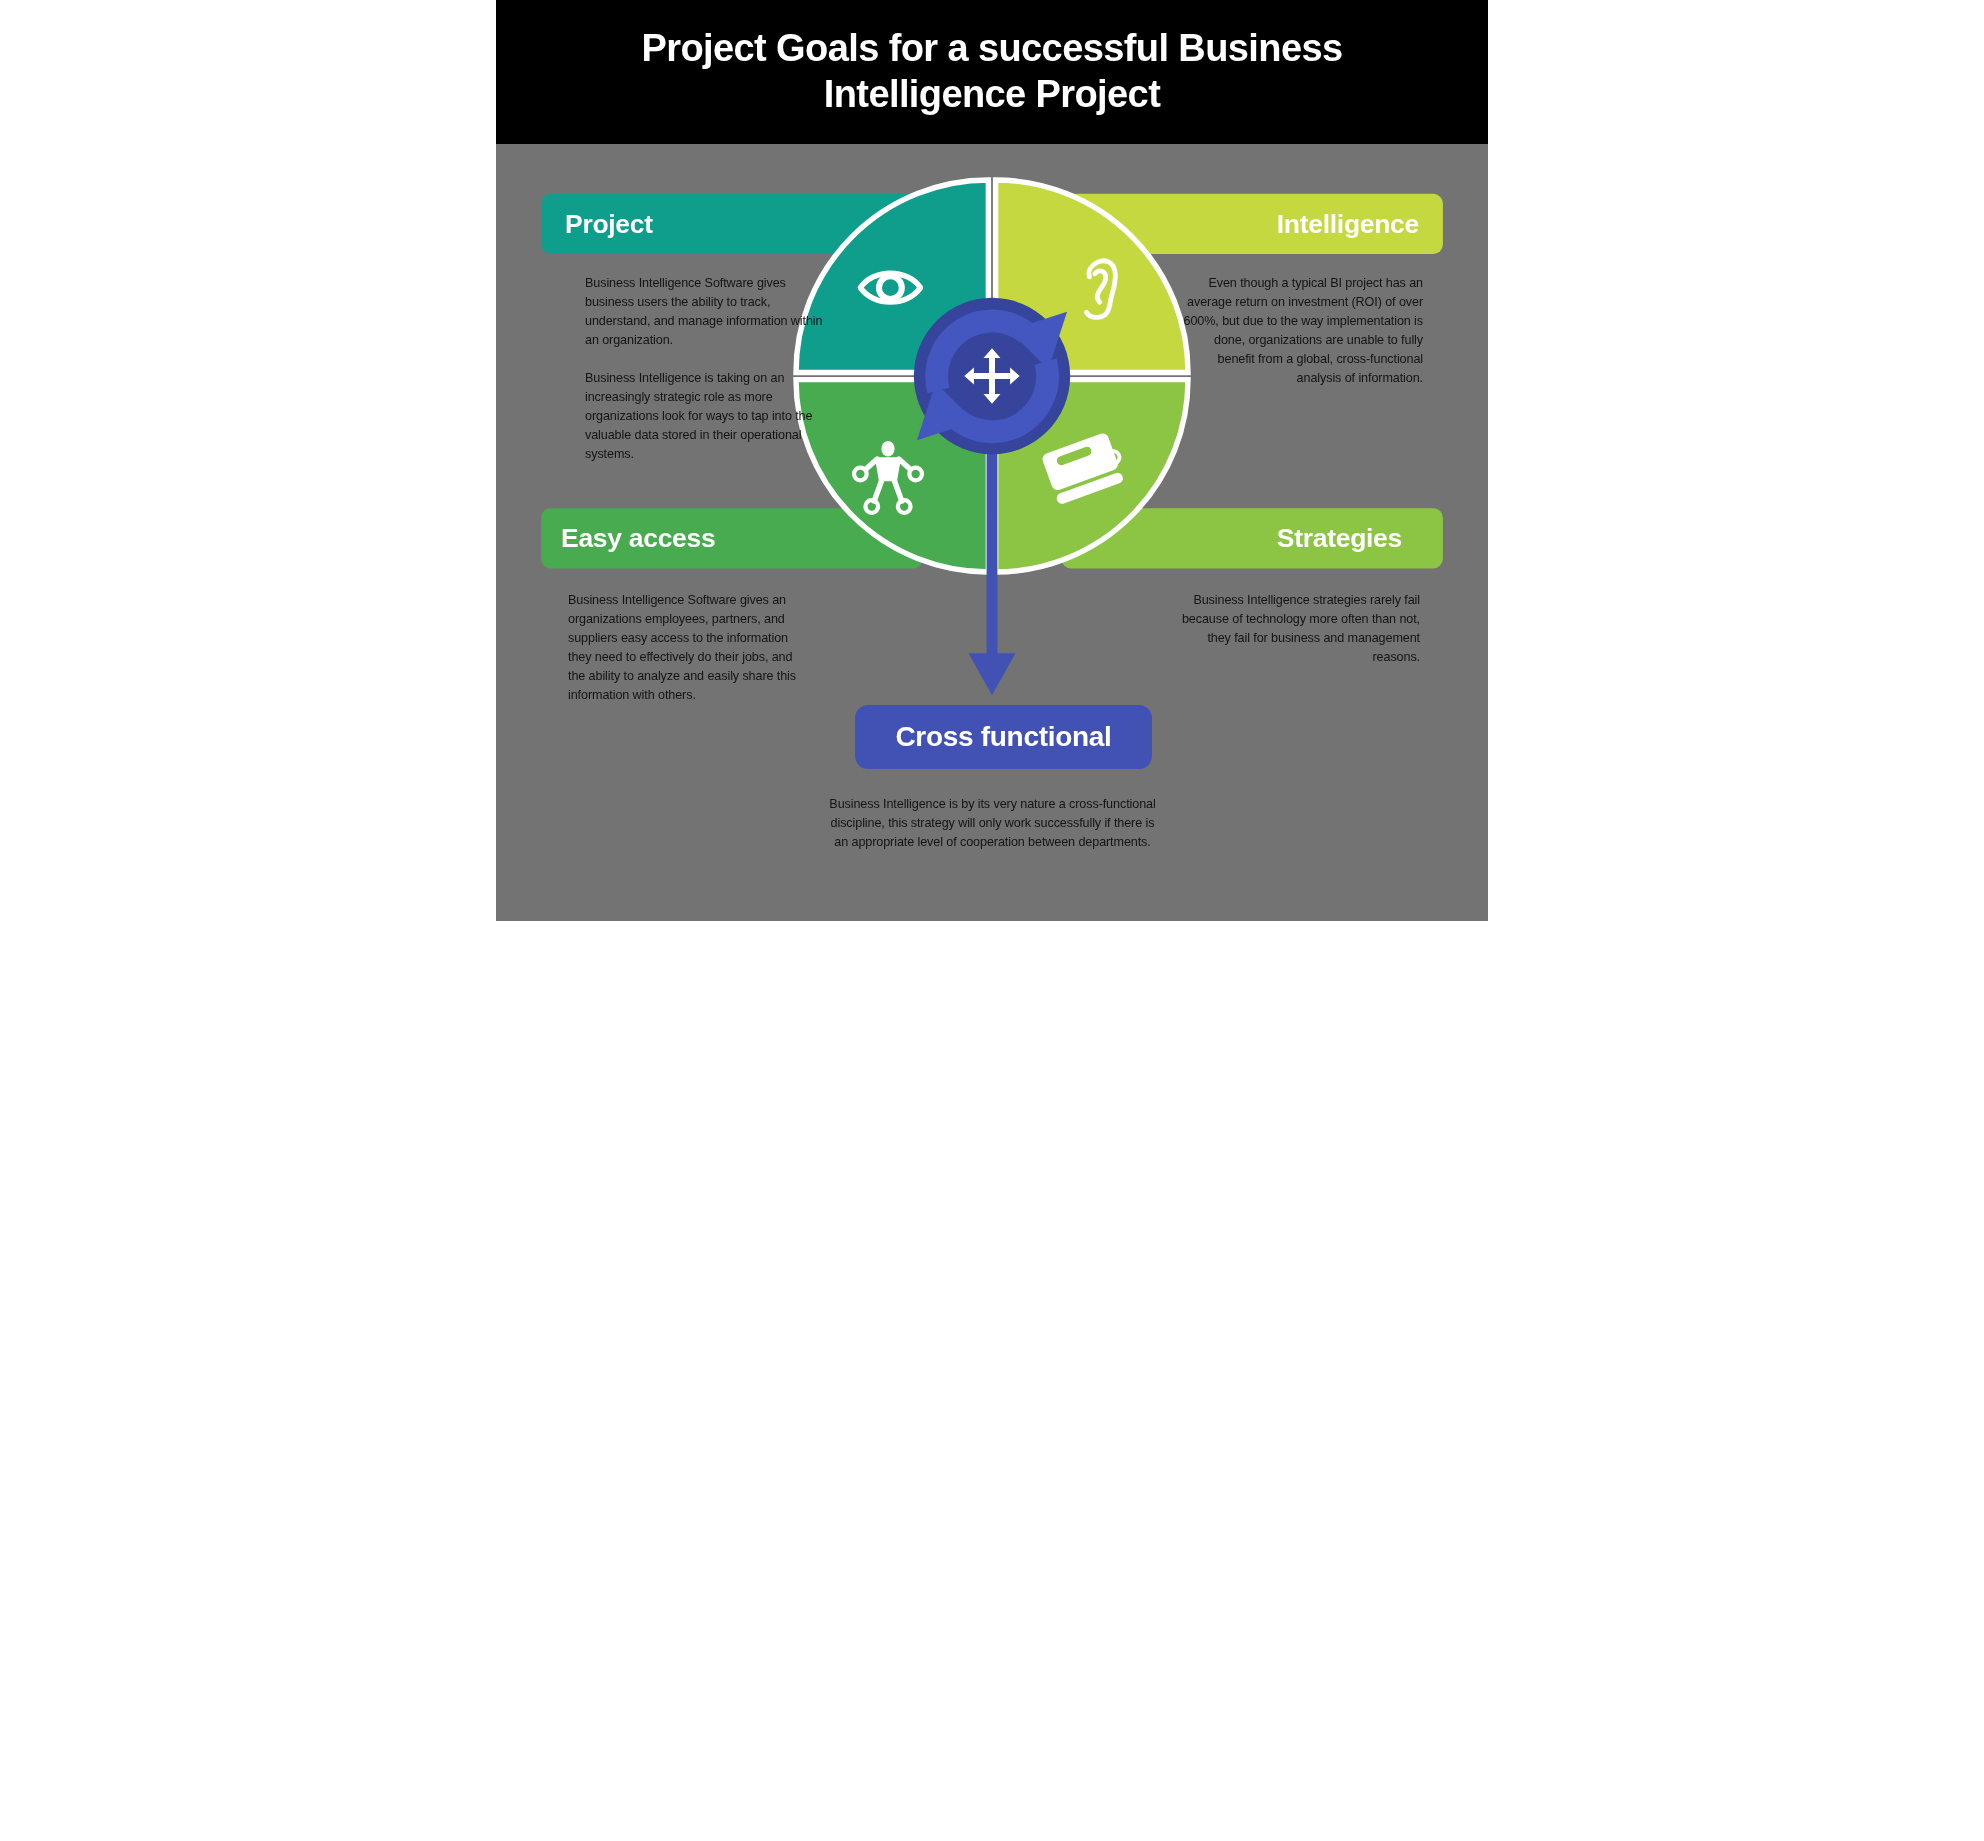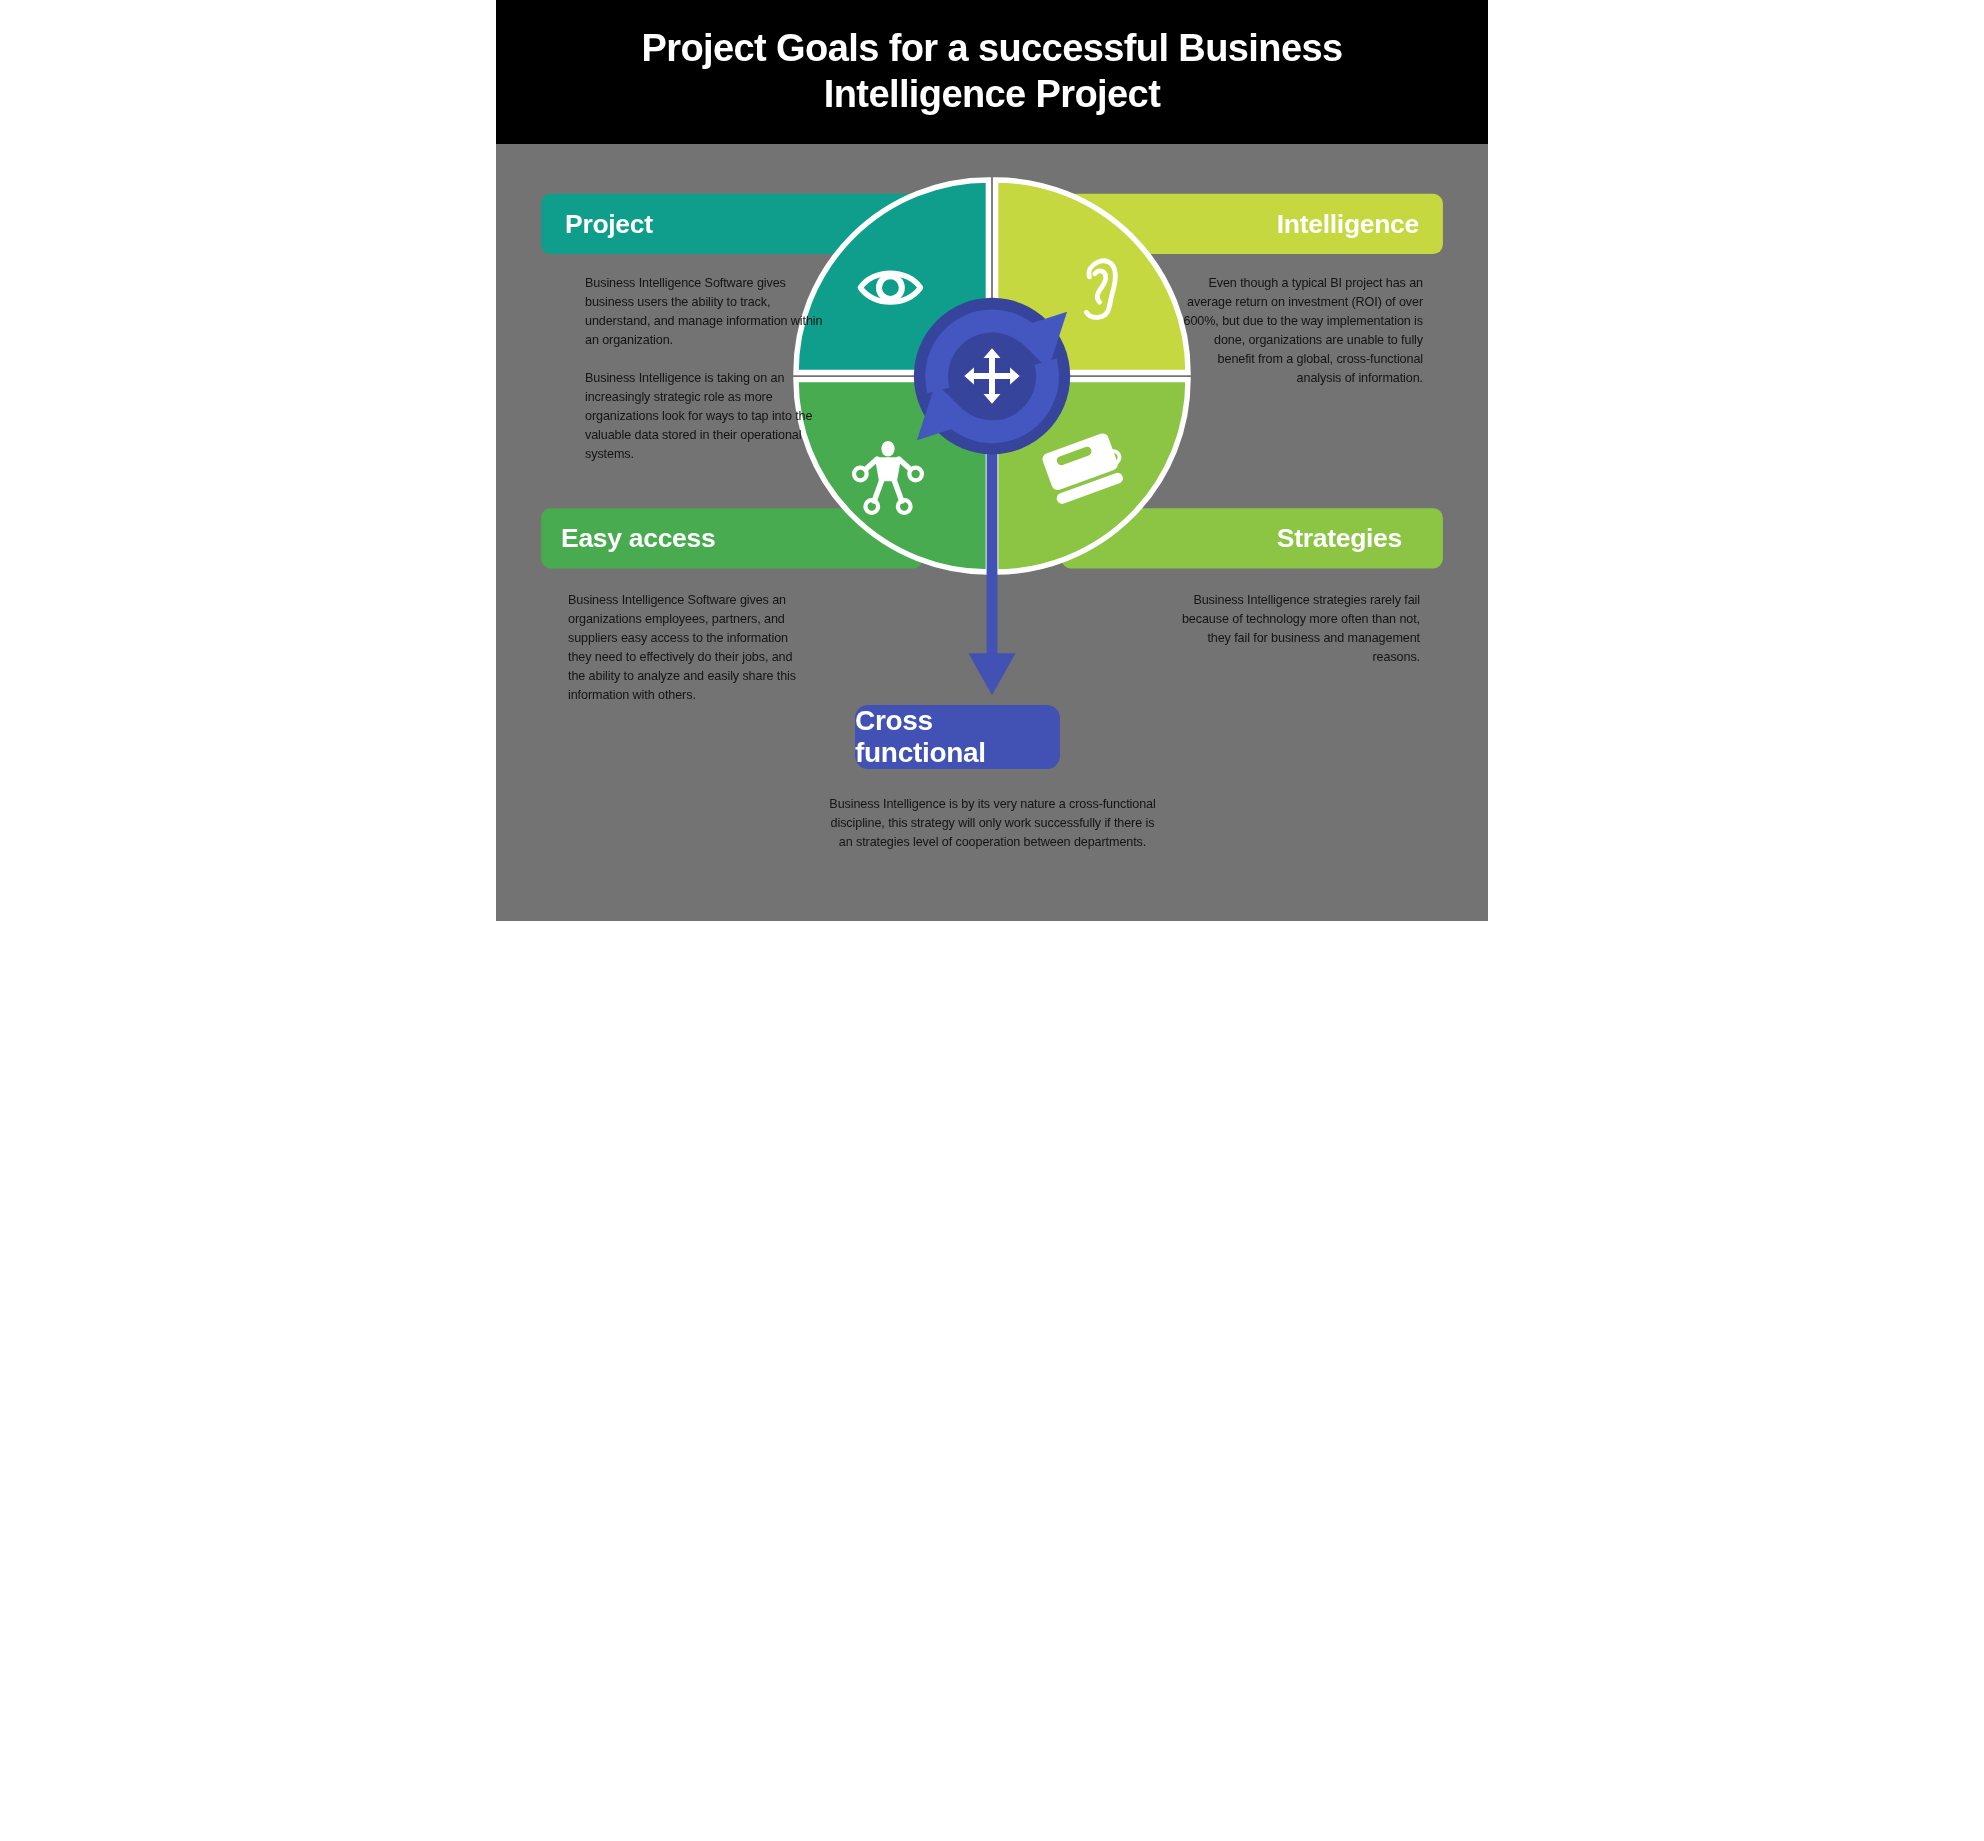--- a/index.html
+++ b/index.html
@@ -23,22 +23,22 @@
   .label-intelligence{left:565px;top:194px;width:382px;padding-right:24px;justify-content:flex-end;}
   .label-easy{left:45px;top:508px;width:382px;padding-left:20px;}
   .label-strategies{left:565px;top:508px;width:382px;padding-right:41px;justify-content:flex-end;}
   .para{position:absolute;font-size:12.6px;line-height:19px;color:var(--text);
         white-space:pre-line;letter-spacing:-0.1px;}
   .para-visual{left:69px;top:274px;width:238px;margin-left:20px;}
   .para-intelligence{left:686px;top:274px;width:241px;text-align:right;}
   .para-easy{left:72px;top:591px;width:241px;}
   .para-strategies{left:683px;top:591px;width:241px;text-align:right;}
   .para-cross{left:328px;top:795px;width:337px;text-align:center;}
-  .cross-box{position:absolute;left:359px;top:705px;width:205px;height:64px;background:var(--blue);
-             border-radius:13.2px;display:flex;justify-content:center;
+  .cross-box{position:absolute;left:359px;top:705px;width:297px;height:64px;background:var(--blue);
+             border-radius:13.2px;display:flex;align-items:center;justify-content:center;
              color:#fff;font-size:28px;font-weight:bold;letter-spacing:-0.3px;}
 </style>
 </head>
 <body>
 
 <div class="canvas">
 
   <header class="header">
     <h1>
       <span>Project Goals for a successful Business</span>
@@ -138,16 +138,16 @@
   <div class="para para-visual">Business Intelligence Software gives business users the ability to track, understand, and manage information within an organization.
 
 Business Intelligence is taking on an increasingly strategic role as more organizations look for ways to tap into the valuable data stored in their operational systems.</div>
   <div class="para para-intelligence">Even though a typical BI project has an average return on investment (ROI) of over 600%, but due to the way implementation is done, organizations are unable to fully benefit from a global, cross-functional analysis of information.</div>
   <div class="para para-easy">Business Intelligence Software gives an organizations employees, partners, and suppliers easy access to the information they need to effectively do their jobs, and the ability to analyze and easily share this information with others.</div>
   <div class="para para-strategies">Business Intelligence strategies rarely fail because of technology more often than not, they fail for business and management reasons.</div>
 
   <div class="cross-box">
     <span>Cross functional</span>
   </div>
-  <div class="para para-cross">Business Intelligence is by its very nature a cross-functional discipline, this strategy will only work successfully if there is an strategies level of cooperation between departments.</div>
+  <div class="para para-cross">Business Intelligence is by its very nature a cross-functional discipline, this strategy will only work successfully if there is an appropriate level of cooperation between departments.</div>
 
 </div>
 
 
 </body></html>

